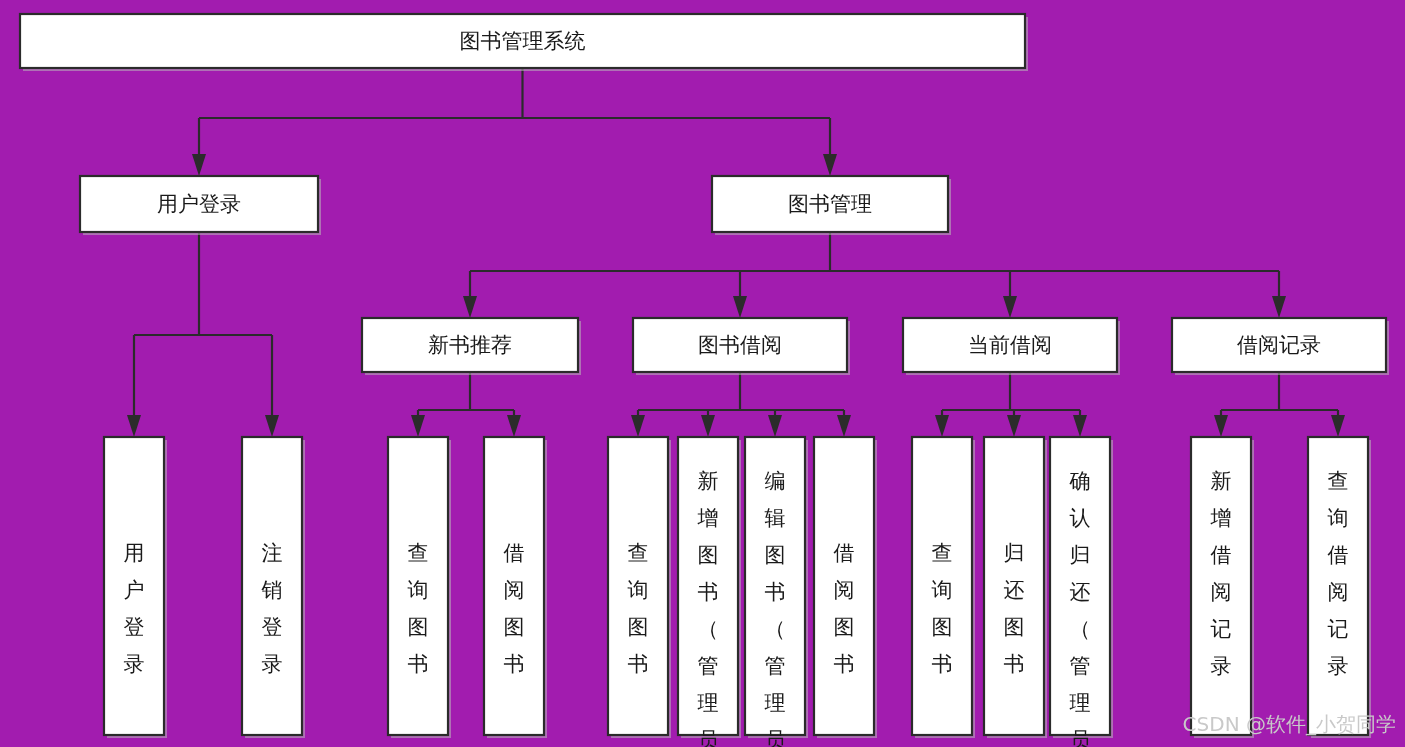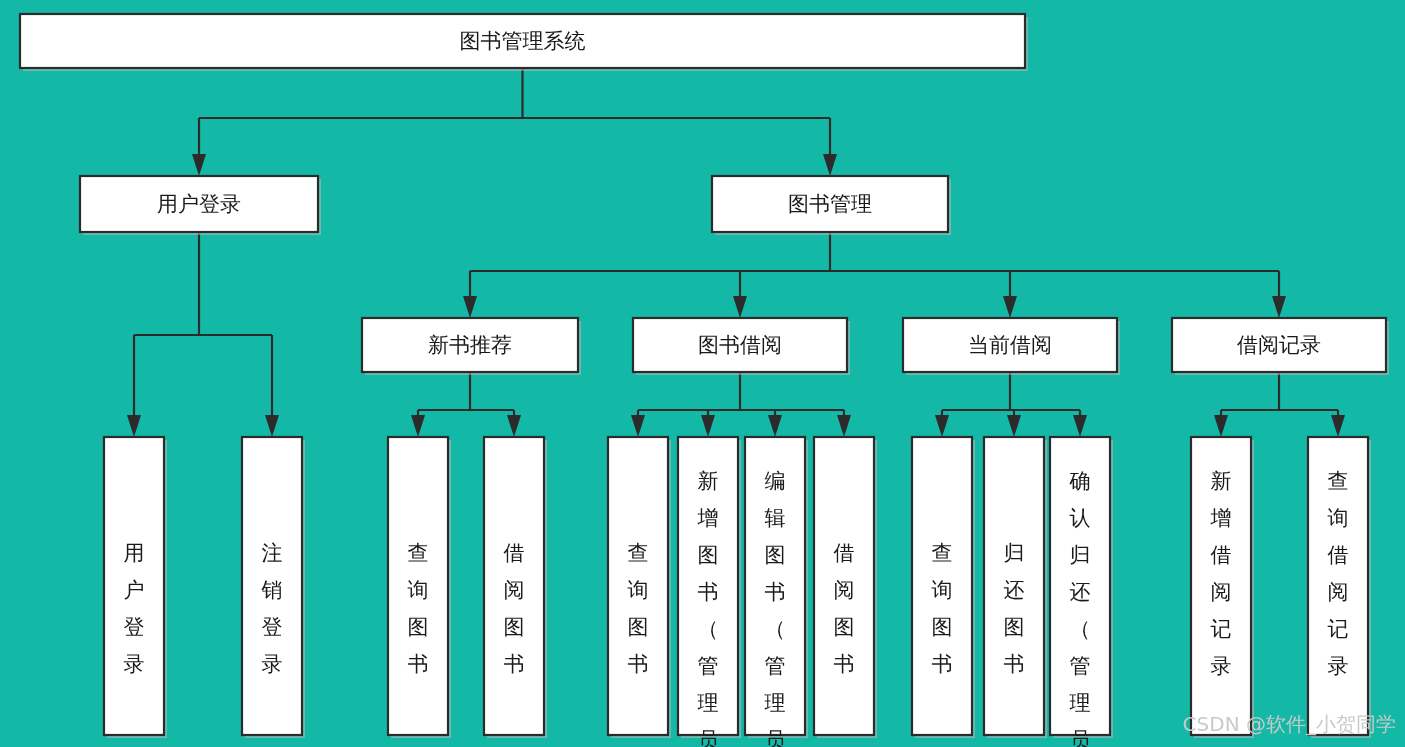--- a/index.html
+++ b/index.html
@@ -8,21 +8,21 @@
     padding: 0;
     background: #ffffff;
   }
   body {
     font-family: "DejaVu Sans", "Liberation Sans", sans-serif;
   }
   #diagram-root {
     position: relative;
     width: 1405px;
     height: 747px;
-    background: #14b8a6;
+    background: #a21caf;
     overflow: hidden;
   }
   svg#flowchart {
     position: absolute;
     left: 0;
     top: 0;
     width: 1405px;
     height: 747px;
     display: block;
   }

